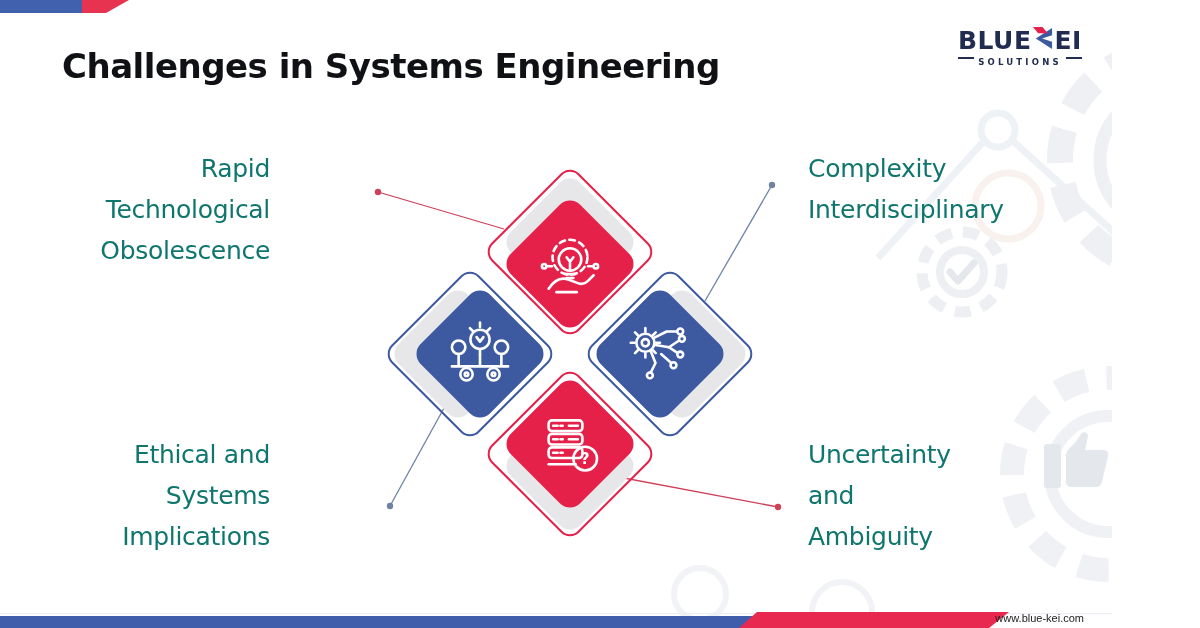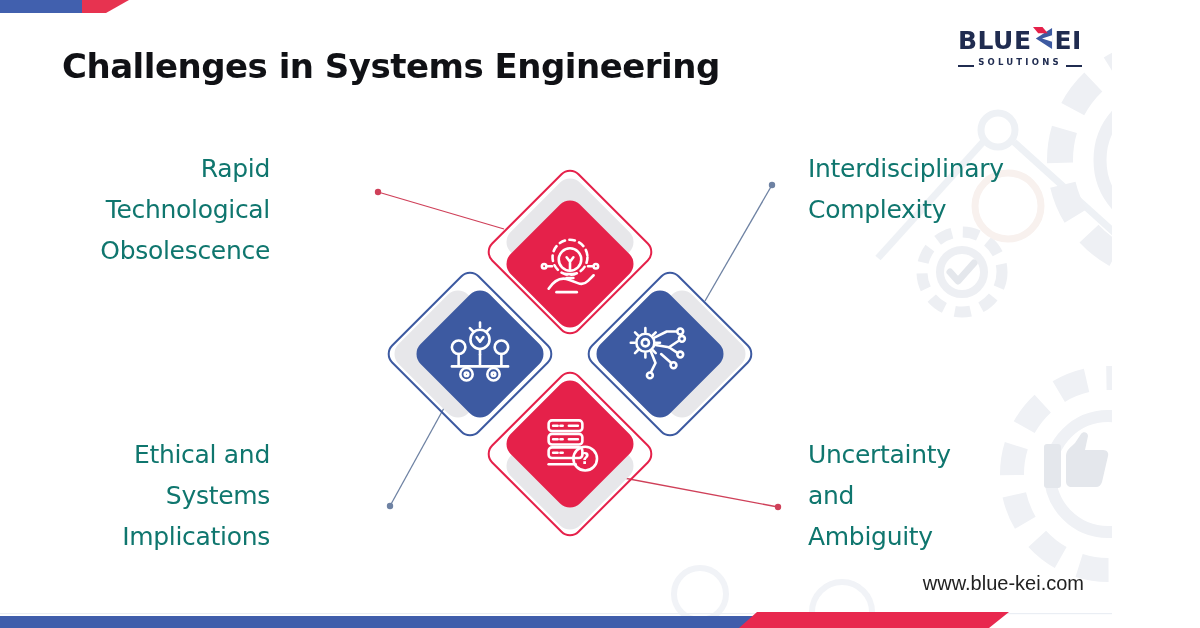--- a/index.html
+++ b/index.html
@@ -28,25 +28,25 @@
   .dm-fill{width:98px;height:98px;border-radius:14px;transform:rotate(45deg);z-index:10;
            display:flex;align-items:center;justify-content:center;}
   .dm-fill.red{background:#e5214a;}
   .dm-fill.blue{background:#3d5aa1;}
   .dm-fill .icon{transform:rotate(-45deg);}
 
   
   #logo{right:30px;top:26px;z-index:20;width:124px;}
   #logo .word{display:flex;align-items:flex-start;font-weight:700;font-size:25px;color:#202c50;letter-spacing:0.5px;}
   #logo .word svg{margin:1px 1px 0 1px;}
-  #logo .tagrow{display:flex;align-items:flex-end;margin-top:2px;}
+  #logo .tagrow{display:flex;align-items:flex-start;margin-top:2px;}
   #logo .dash{flex:1;height:1.6px;background:#202c50;}
   #logo .tag{font-size:8.5px;font-weight:700;letter-spacing:3.2px;color:#202c50;padding:0 4px;white-space:nowrap;}
 
-  #website{right:28px;top:572px;font-size:20px;color:#222;z-index:20;font-family:"Liberation Sans",sans-serif;}
+  #website{right:28px;top:612px;font-size:11px;color:#222;z-index:20;font-family:"Liberation Sans",sans-serif;}
 </style>
 </head>
 <body>
 
 <div id="stage">
 
   <svg class="abs" style="left:0;top:0;z-index:1;" width="1200" height="628" viewBox="0 0 1200 628">
 
     <g stroke="#eef1f5" stroke-width="7" fill="none">
       <path d="M878,258 L983,142"></path>
@@ -124,22 +124,22 @@
       <span class="dash"></span>
     </div>
   </div>
 
   <div class="abs label" id="label-tl">
     <span class="ln">Rapid</span>
     <span class="ln">Technological</span>
     <span class="ln">Obsolescence</span>
   </div>
   <div class="abs label" id="label-tr">
+    <span class="ln">Complexity</span>
     <span class="ln">Interdisciplinary</span>
-    <span class="ln">Complexity</span>
   </div>
   <div class="abs label" id="label-bl">
     <span class="ln">Ethical and</span>
     <span class="ln">Systems</span>
     <span class="ln">Implications</span>
   </div>
   <div class="abs label" id="label-br">
     <span class="ln">Uncertainty</span>
     <span class="ln">and</span>
     <span class="ln">Ambiguity</span>

